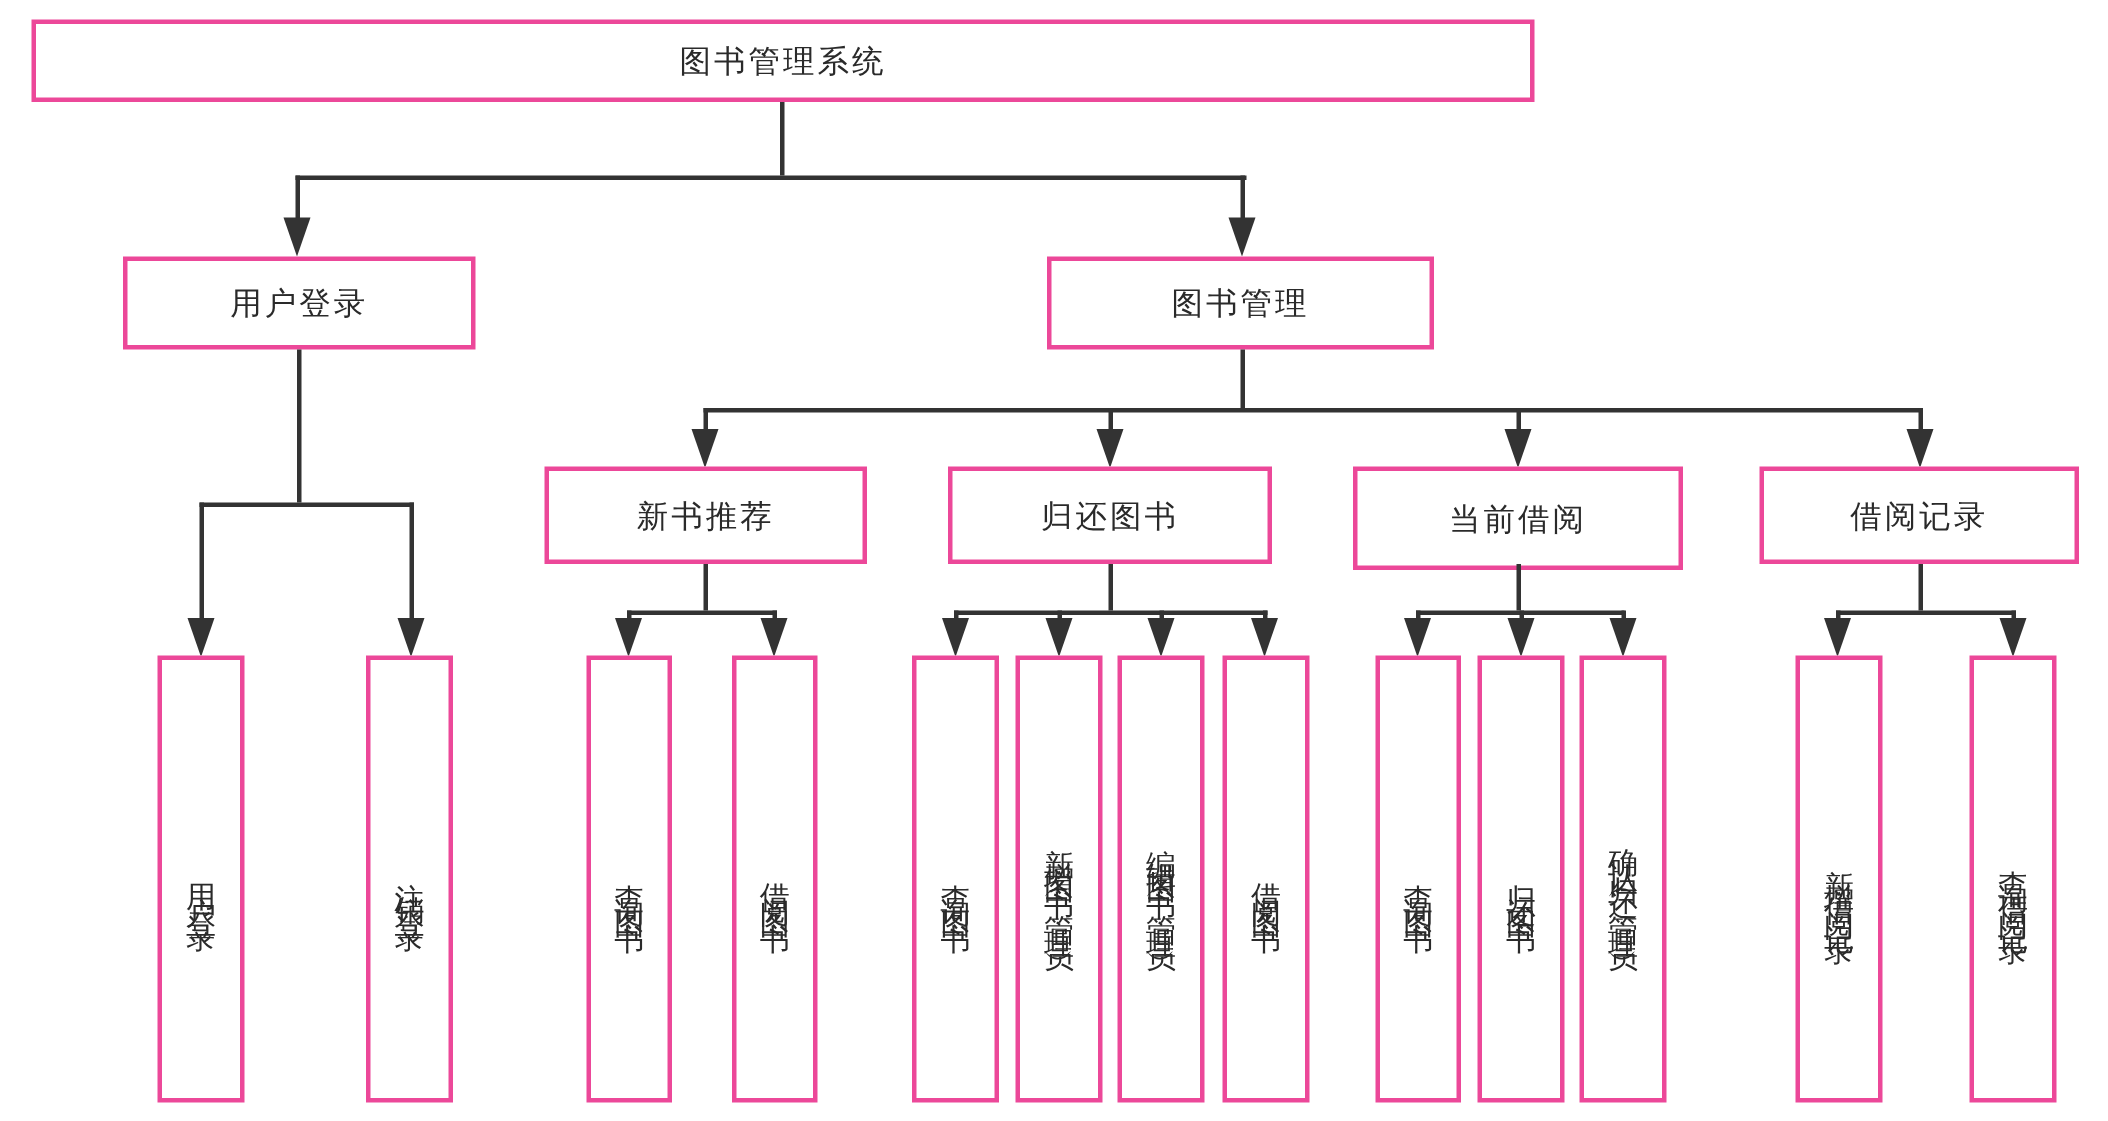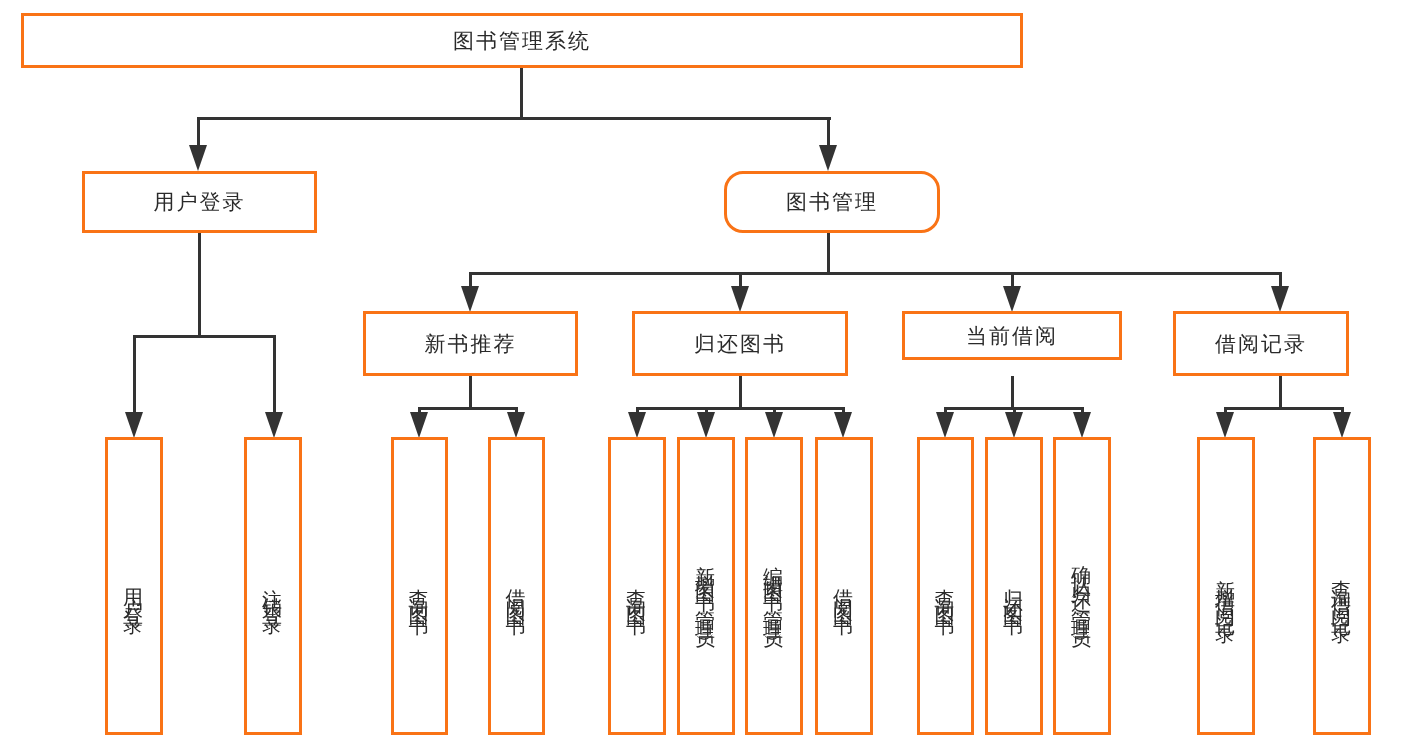--- a/index.html
+++ b/index.html
@@ -8,21 +8,21 @@
     width: 1405px;
     height: 747px;
     background: #ffffff;
     font-family: "Liberation Sans", "DejaVu Sans", sans-serif;
     color: #1d1d1d;
     overflow: hidden;
   }
   .box {
     position: absolute;
     box-sizing: border-box;
-    border: 3px solid #f97316;
+    border: 3px solid #ec4899;
     background: #ffffff;
     display: flex;
     align-items: center;
     justify-content: center;
     text-align: center;
   }
   .hlabel {
     font-size: 21px;
     letter-spacing: 2px;
     color: #2a2a2a;
@@ -74,21 +74,21 @@
   <div class="vline" style="left:520px; top:68px; height:49px;"></div>
   <div class="hline" style="left:197px; top:117px; width:634px;"></div>
   <div class="vline" style="left:197px; top:117px; height:35px;"></div>
   <div class="arrow" style="left:189px; top:145px;"></div>
   <div class="vline" style="left:827px; top:117px; height:35px;"></div>
   <div class="arrow" style="left:819px; top:145px;"></div>
 
   <div class="box" style="left:82px; top:171px; width:235px; height:62px;">
     <span class="hlabel">用户登录</span>
   </div>
-  <div class="box" style="left:724px; top:171px; width:216px; height:62px;border-radius:19px;">
+  <div class="box" style="left:698px; top:171px; width:258px; height:62px;">
     <span class="hlabel">图书管理</span>
   </div>
 
   <div class="vline" style="left:198px; top:233px; height:102px;"></div>
   <div class="hline" style="left:133px; top:335px; width:143px;"></div>
   <div class="vline" style="left:133px; top:335px; height:82px;"></div>
   <div class="arrow" style="left:125px; top:412px;"></div>
   <div class="vline" style="left:273px; top:335px; height:82px;"></div>
   <div class="arrow" style="left:265px; top:412px;"></div>
 
@@ -102,24 +102,24 @@
   <div class="arrow" style="left:1003px; top:286px;"></div>
   <div class="vline" style="left:1279px; top:272px; height:20px;"></div>
   <div class="arrow" style="left:1271px; top:286px;"></div>
 
   <div class="box" style="left:363px; top:311px; width:215px; height:65px;">
     <span class="hlabel">新书推荐</span>
   </div>
   <div class="box" style="left:632px; top:311px; width:216px; height:65px;">
     <span class="hlabel">归还图书</span>
   </div>
-  <div class="box" style="left:902px; top:311px; width:220px; height:49px;">
+  <div class="box" style="left:902px; top:311px; width:220px; height:69px;">
     <span class="hlabel">当前借阅</span>
   </div>
-  <div class="box" style="left:1173px; top:311px; width:176px; height:65px;">
+  <div class="box" style="left:1173px; top:311px; width:213px; height:65px;">
     <span class="hlabel">借阅记录</span>
   </div>
 
   <div class="vline" style="left:469px; top:376px; height:31px;"></div>
   <div class="hline" style="left:418px; top:407px; width:100px;"></div>
   <div class="vline" style="left:418px; top:407px; height:12px;"></div>
   <div class="arrow" style="left:410px; top:412px;"></div>
   <div class="vline" style="left:515px; top:407px; height:12px;"></div>
   <div class="arrow" style="left:507px; top:412px;"></div>
 

